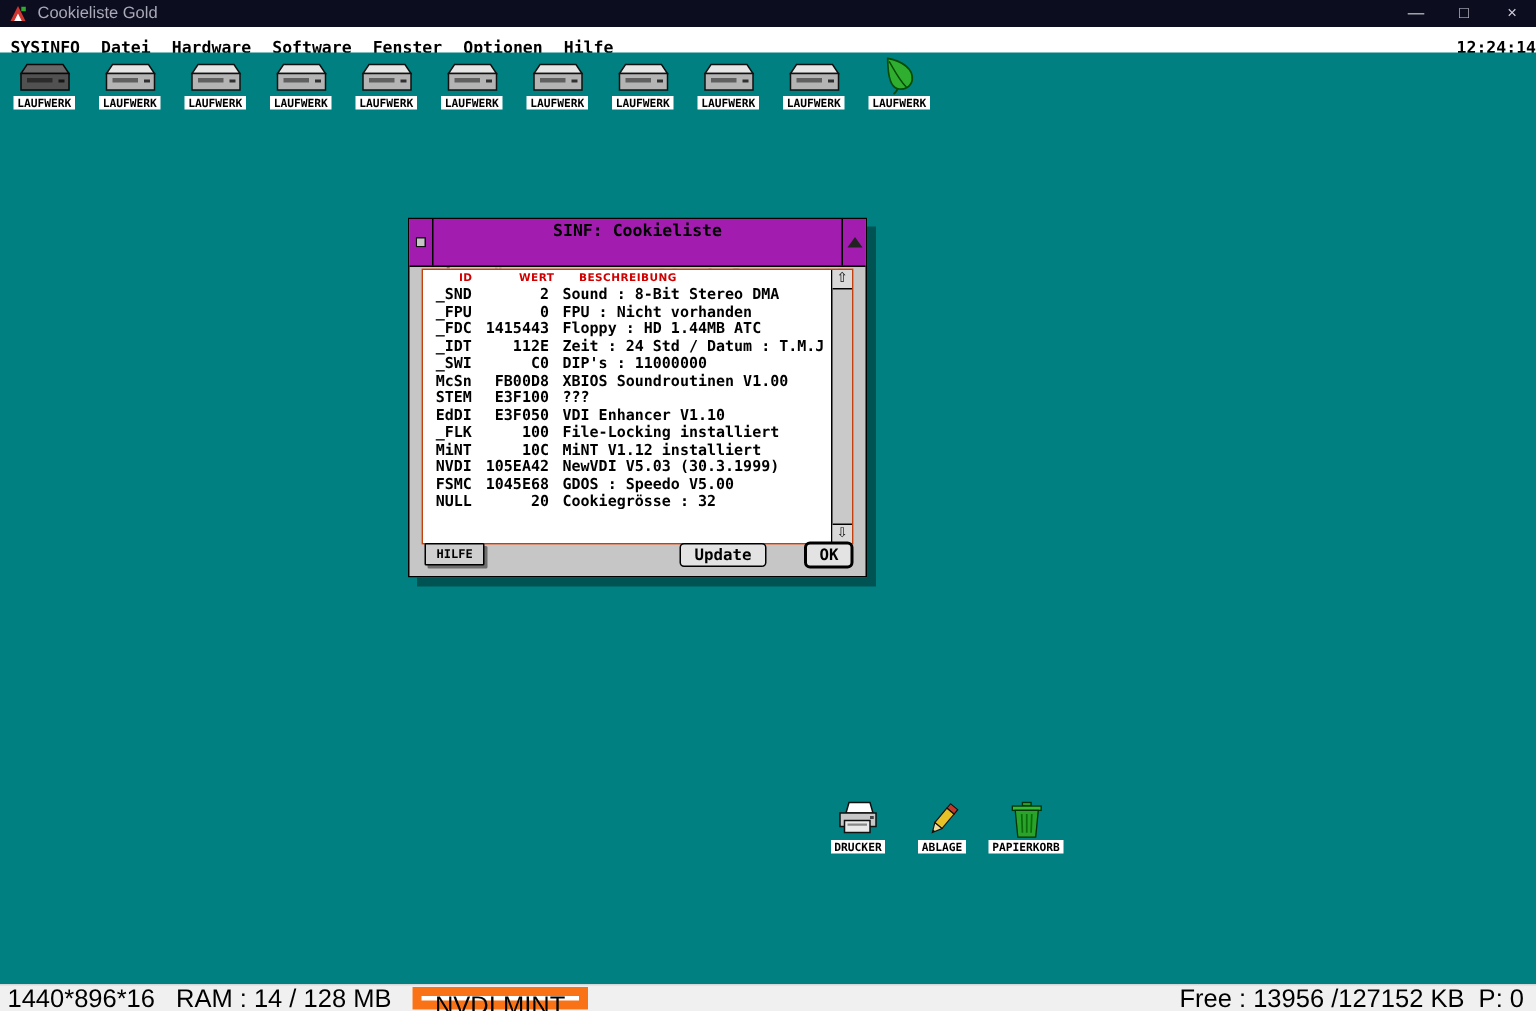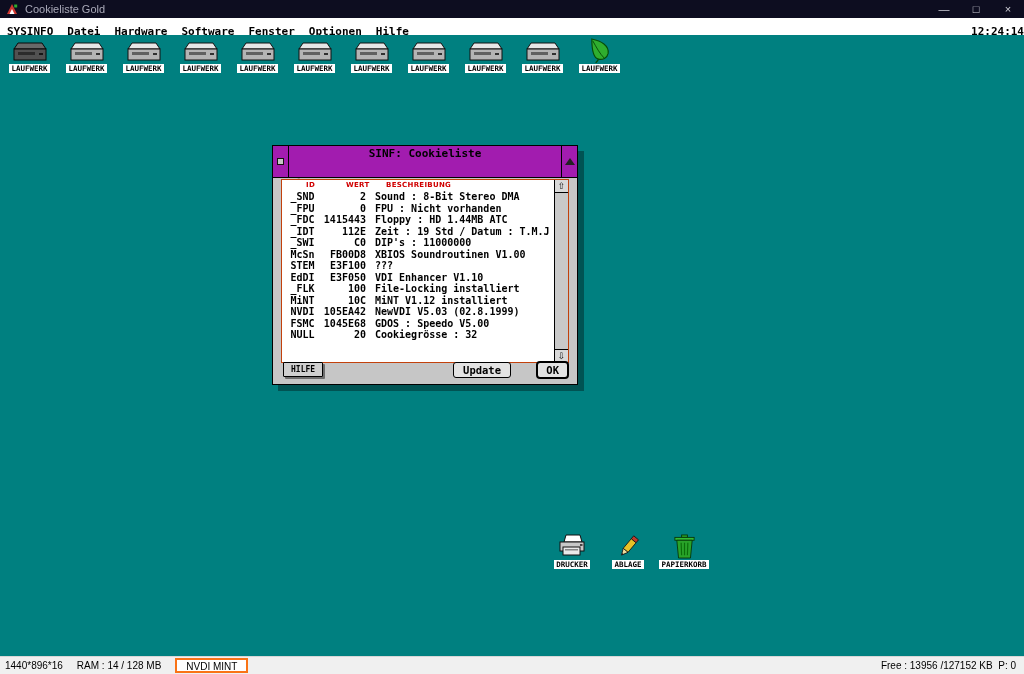--- a/index.html
+++ b/index.html
@@ -74,24 +74,24 @@
   .dlg-btn { position:absolute; font-family:"DejaVu Sans Mono", monospace; font-weight:bold;
     background:#e3e3e3; border:1px solid #000; border-radius:3px; text-align:center; cursor:default; }
   .btn-help { left:10px; bottom:7px; font-size:8px; padding:2px 7px; background:#cfcfcf;
     box-shadow:2px 2px 0 #6e6e6e; border-radius:1px; }
   .btn-update { right:66px; bottom:6px; font-size:10.5px; padding:1px 9px; }
   .btn-ok { right:8px; bottom:5px; font-size:10.5px; padding:1px 8px; border-width:2px; border-radius:4px; }
 
   
   .statusbar { position:absolute; left:0; right:0; bottom:0; height:18px; background:#f0f0f0;
     border-top:1px solid #d7d7d7; display:flex; align-items:center;
-    font-family:"Liberation Sans", sans-serif; font-size:10px; color:#000; }
+    font-family:"Liberation Sans", sans-serif; font-size:17px; color:#000; }
   .sb-left { padding-left:5px; white-space:pre; }
   .sb-ram { padding-left:14px; white-space:pre; }
-  .sb-box { margin-left:14px; background:#fff; border:2px solid #f97316; padding:0 9px;
+  .sb-box { margin-left:14px; background:#fff; border:6px solid #f97316; padding:0 9px;
     height:15px; line-height:14px; white-space:pre; }
   .sb-spacer { flex:1; }
   .sb-right { padding-right:8px; white-space:pre; }
 </style>
 </head>
 <body>
 
 <div id="screen">
 
   <div class="win-titlebar">
@@ -314,21 +314,21 @@
               <span class="col-desc">FPU : Nicht vorhanden</span>
             </div>
             <div class="cookie-row">
               <span class="col-id">_FDC</span>
               <span class="col-wert">1415443</span>
               <span class="col-desc">Floppy : HD 1.44MB ATC</span>
             </div>
             <div class="cookie-row">
               <span class="col-id">_IDT</span>
               <span class="col-wert">112E</span>
-              <span class="col-desc">Zeit : 19 Std / Datum : T.M.J</span>
+              <span class="col-desc">Zeit : 24 Std / Datum : T.M.J</span>
             </div>
             <div class="cookie-row">
               <span class="col-id">_SWI</span>
               <span class="col-wert">C0</span>
               <span class="col-desc">DIP's : 11000000</span>
             </div>
             <div class="cookie-row">
               <span class="col-id">McSn</span>
               <span class="col-wert">FB00D8</span>
               <span class="col-desc">XBIOS Soundroutinen V1.00</span>
@@ -349,21 +349,21 @@
               <span class="col-desc">File-Locking installiert</span>
             </div>
             <div class="cookie-row">
               <span class="col-id">MiNT</span>
               <span class="col-wert">10C</span>
               <span class="col-desc">MiNT V1.12 installiert</span>
             </div>
             <div class="cookie-row">
               <span class="col-id">NVDI</span>
               <span class="col-wert">105EA42</span>
-              <span class="col-desc">NewVDI V5.03 (02.8.1999)</span>
+              <span class="col-desc">NewVDI V5.03 (30.3.1999)</span>
             </div>
             <div class="cookie-row">
               <span class="col-id">FSMC</span>
               <span class="col-wert">1045E68</span>
               <span class="col-desc">GDOS : Speedo V5.00</span>
             </div>
             <div class="cookie-row">
               <span class="col-id">NULL</span>
               <span class="col-wert">20</span>
               <span class="col-desc">Cookiegrösse : 32</span>

